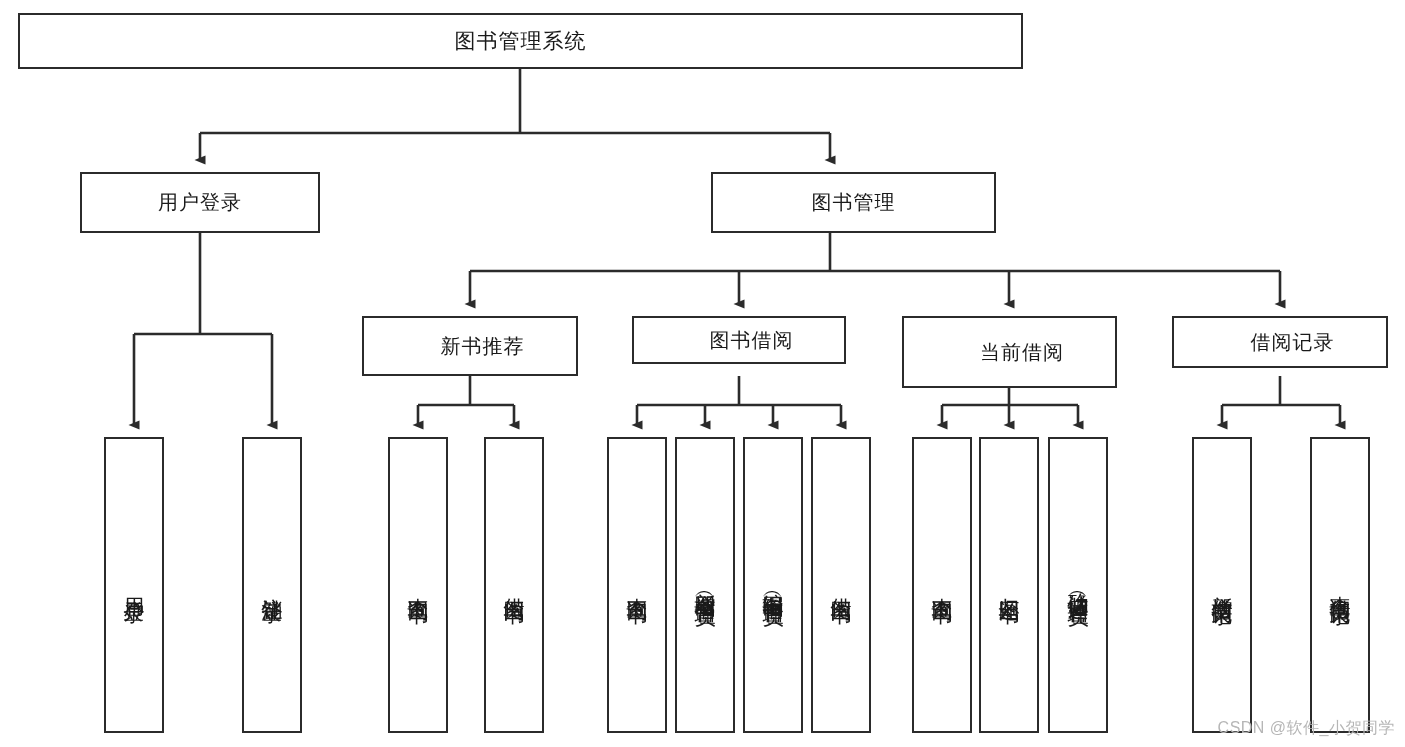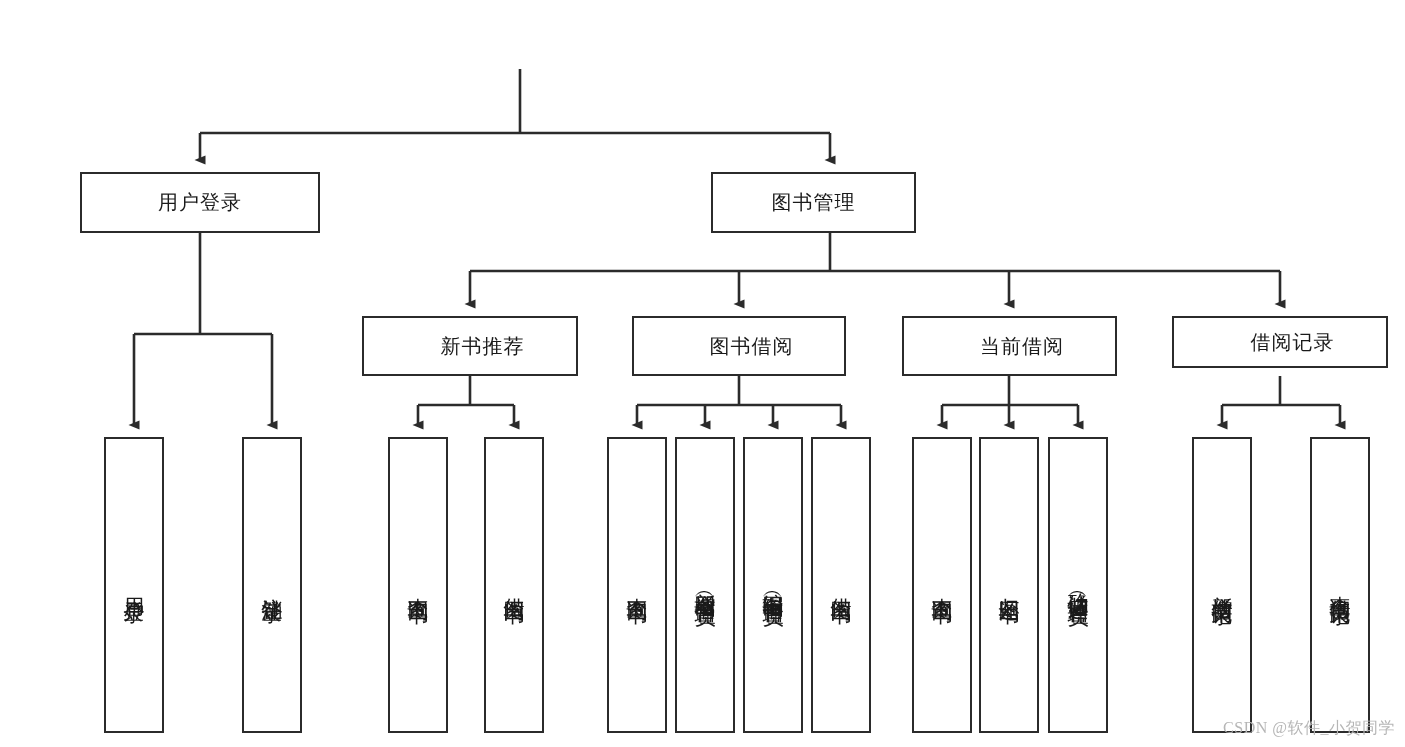--- a/index.html
+++ b/index.html
@@ -62,21 +62,21 @@
     letter-spacing: 1px;
   }
   .watermark {
     position: absolute;
     right: 10px;
     bottom: 8px;
     font-size: 16px;
     color: #b6b6b6;
     letter-spacing: 0.5px;
     white-space: nowrap;
-    font-family: Liberation Serif, serif;
+    font-family: Liberation Sans, sans-serif;
   }
 </style>
 </head>
 <body>
 
 <div id="canvas">
 
   <svg id="edges" viewBox="0 0 1405 747">
     <defs>
       <marker id="arrow" markerWidth="12" markerHeight="12" refX="5.2" refY="6" orient="auto" markerUnits="userSpaceOnUse">
@@ -120,35 +120,38 @@
       <path d="M1009,405 L1009,425" marker-end="url(#arrow)"></path>
       <path d="M1078,405 L1078,425" marker-end="url(#arrow)"></path>
 
       <path d="M1280,376 L1280,405"></path>
       <path d="M1222,405 L1340,405"></path>
       <path d="M1222,405 L1222,425" marker-end="url(#arrow)"></path>
       <path d="M1340,405 L1340,425" marker-end="url(#arrow)"></path>
     </g>
   </svg>
 
+  <div class="node root" style="left:18px; top:13px; width:1005px; height:56px;">
+    <span class="htext">图书管理系统</span>
+  </div>
 
   <div class="node lvl1" style="left:80px; top:172px; width:240px; height:61px;">
     <span class="htext">用户登录</span>
   </div>
-  <div class="node lvl1" style="left:711px; top:172px; width:205px; height:61px;text-align:center;">
+  <div class="node lvl1" style="left:711px; top:172px; width:285px; height:61px;text-align:center;">
     <span class="htext">图书管理</span>
   </div>
 
   <div class="node lvl2" style="left:362px; top:316px; width:216px; height:60px;">
     <span class="htext">新书推荐</span>
   </div>
-  <div class="node lvl2" style="left:632px; top:316px; width:214px; height:60px;">
+  <div class="node lvl2" style="left:632px; top:316px; width:214px; height:48px;">
     <span class="htext">图书借阅</span>
   </div>
-  <div class="node lvl2" style="left:902px; top:316px; width:215px; height:60px;">
+  <div class="node lvl2" style="left:902px; top:316px; width:215px; height:72px;">
     <span class="htext">当前借阅</span>
   </div>
   <div class="node lvl2" style="left:1172px; top:316px; width:216px; height:52px;">
     <span class="htext">借阅记录</span>
   </div>
 
   <div class="node leaf" style="left:104px; top:437px; width:60px; height:296px;">
     <span class="vtext">用户登录</span>
   </div>
   <div class="node leaf" style="left:242px; top:437px; width:60px; height:296px;">

